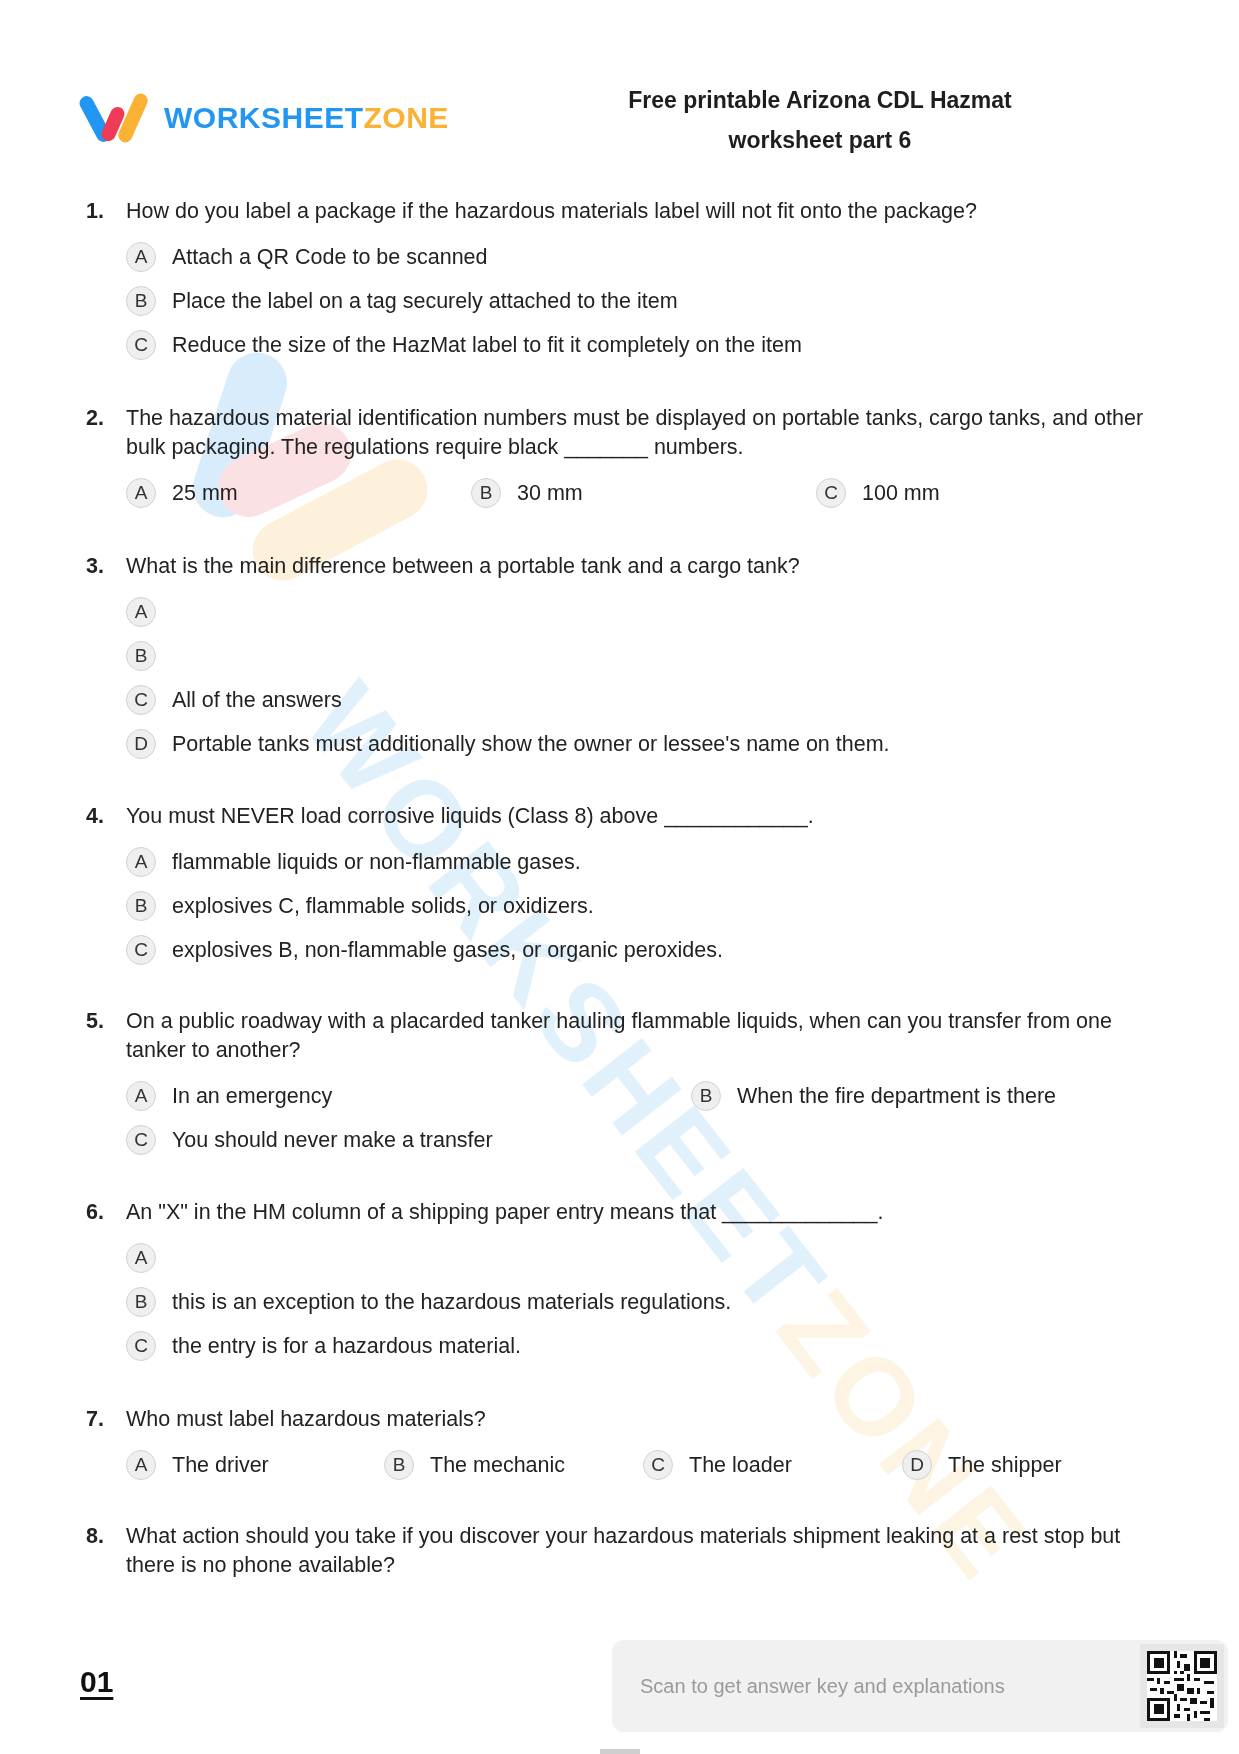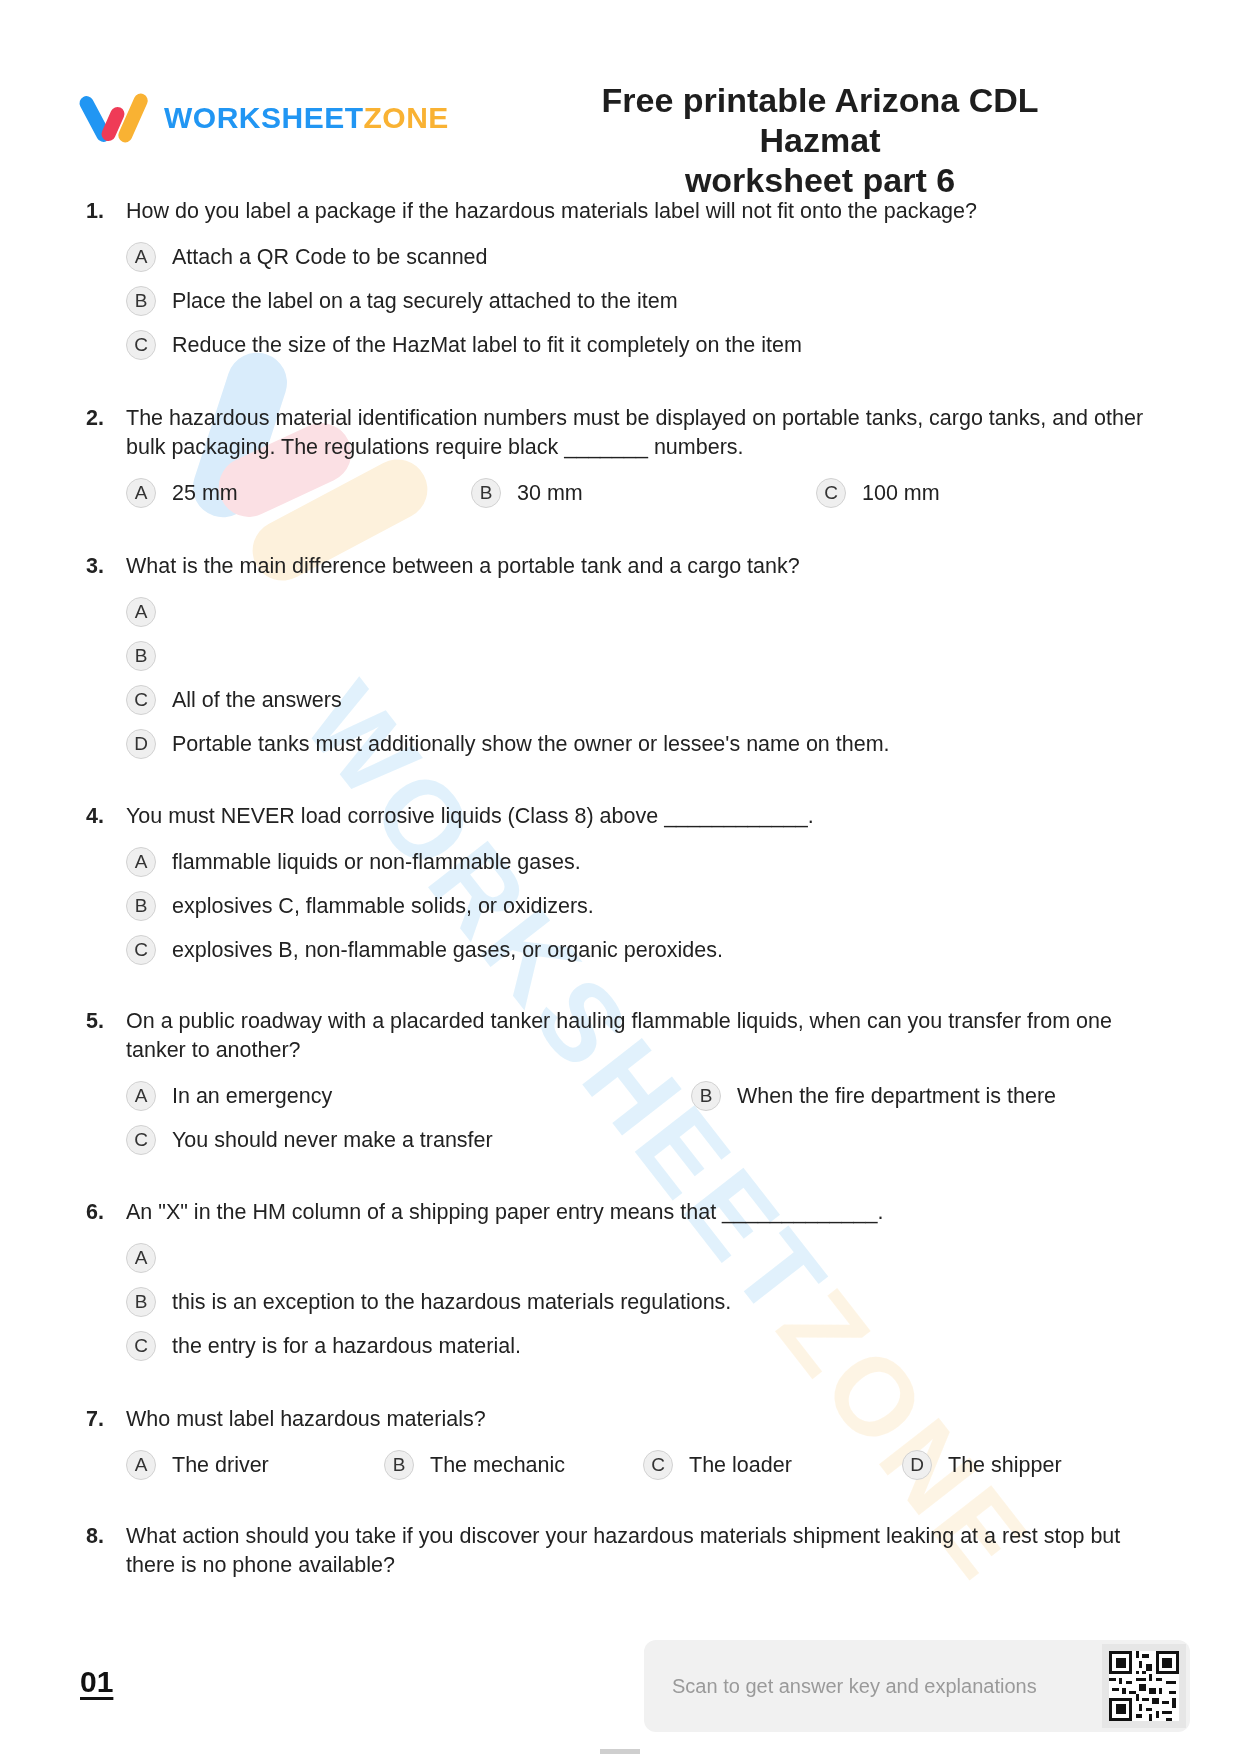--- a/index.html
+++ b/index.html
@@ -21,42 +21,42 @@
 
     .content { position: relative; z-index: 1; }
 
     .logo { position: absolute; left: 84px; top: 92px; display: flex; align-items: center; }
     .logo-mark { width: 68px; height: 52px; position: relative; }
     .logo-mark span { position: absolute; border-radius: 8px; width: 14px; }
     .logo-text { margin-left: 12px; font-size: 30px; font-weight: bold; letter-spacing: 0.5px; }
 
     .title {
       position: absolute; left: 560px; top: 80px; width: 520px;
-      text-align: center; font-size: 34px; font-weight: bold; line-height: 40px; color: #1e1e1e;
+      text-align: center; font-size: 23px; font-weight: bold; line-height: 40px; color: #1e1e1e;
     }
 
     .question { position: absolute; left: 86px; width: 1060px; }
     .q-row { display: flex; font-size: 21.5px; line-height: 29px; }
     .q-num { width: 40px; flex: none; font-weight: bold; }
     .q-text { flex: 1; }
     .options { position: relative; margin-left: 40px; }
     .opt { position: absolute; display: flex; align-items: center; font-size: 21.5px; white-space: nowrap; }
     .opt-circle {
       width: 30px; height: 30px; border-radius: 50%;
       background: #efefef; border: 1px solid #d2d2d2;
       display: flex; align-items: center; justify-content: center;
       font-size: 19px; color: #333; box-sizing: border-box; margin-right: 16px;
     }
 
     .page-num {
       position: absolute; left: 80px; top: 1665px; font-size: 30px; font-weight: bold;
       text-decoration: underline; text-underline-offset: 5px; color: #111;
     }
     .scan-box {
-      position: absolute; left: 644px; top: 1640px; width: 546px; height: 92px;
+      position: absolute; left: 612px; top: 1640px; width: 616px; height: 92px;
       background: #f1f1f1; border-radius: 12px; display: flex; align-items: center;
     }
     .scan-text { margin-left: 28px; font-size: 20px; color: #9a9a9a; flex: 1; }
     .qr {
       width: 84px; height: 84px; margin-right: 4px; background: #e6e6e6;
       display: flex; align-items: center; justify-content: center;
     }
     .bottom-mark { position: absolute; left: 600px; top: 1749px; width: 40px; height: 5px; background: #cfcfcf; }
   </style>
 </head>

